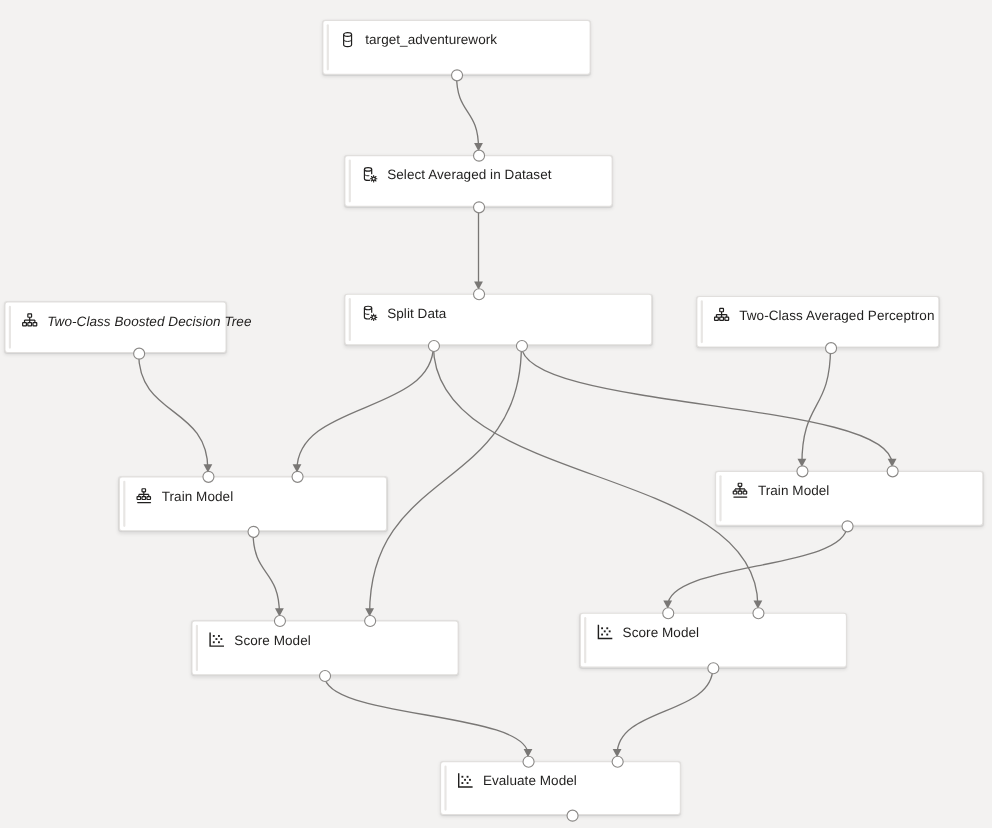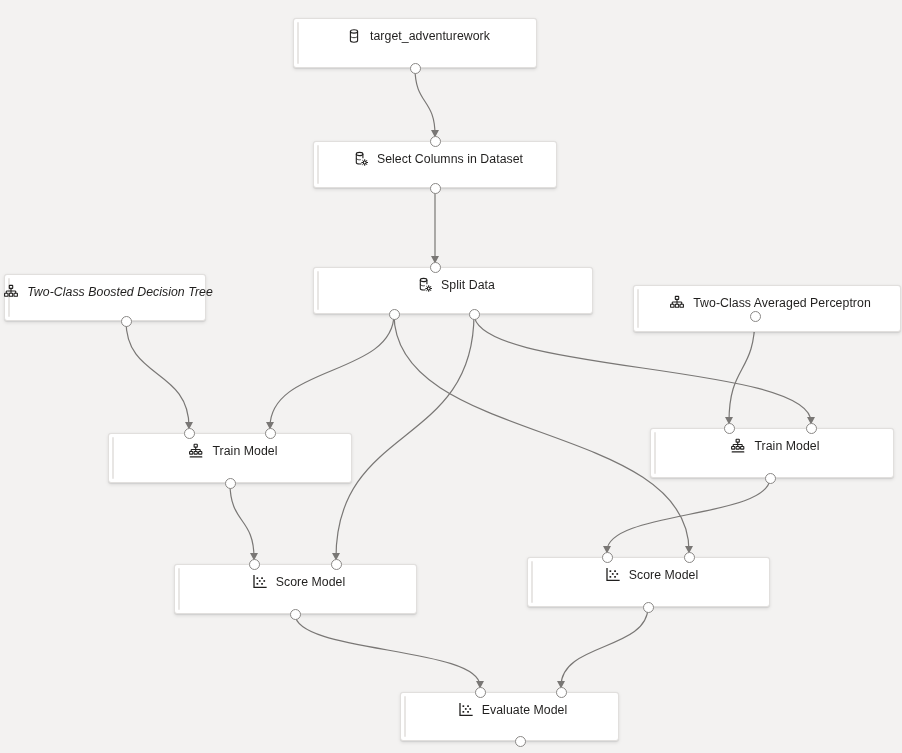--- a/index.html
+++ b/index.html
@@ -54,21 +54,20 @@
     border-radius: 1px;
   }
   .node-header {
     position: absolute;
     left: 14px;
     top: 9px;
     right: 8px;
     display: flex;
     align-items: center;
     gap: 8px;
-    justify-content: center;
   }
   .node-icon {
     width: 16px;
     height: 16px;
     flex: 0 0 16px;
     display: block;
     color: #201f1e;
   }
   .node-icon svg {
     display: block;
@@ -176,21 +175,21 @@
           <span class="node-icon">
             <svg viewBox="0 0 16 16" width="16" height="16" aria-hidden="true">
               <ellipse cx="6.6" cy="3.0" rx="3.3" ry="1.6" fill="none" stroke="currentColor" stroke-width="1.1"></ellipse>
               <path d="M3.3 3.0 V11.4 C3.3 12.28 4.78 13.0 6.6 13.0 C7.3 13.0 7.95 12.89 8.5 12.71" fill="none" stroke="currentColor" stroke-width="1.1"></path>
               <path d="M9.9 3.0 V7.3" fill="none" stroke="currentColor" stroke-width="1.1"></path>
               <path d="M3.3 7.2 C3.3 8.08 4.78 8.8 6.6 8.8 C7.0 8.8 7.38 8.76 7.74 8.7" fill="none" stroke="currentColor" stroke-width="0.9"></path>
               <circle cx="11.7" cy="11.5" r="1.5" fill="none" stroke="currentColor" stroke-width="1.1"></circle>
               <path d="M11.7 8.6 v1.0 M11.7 13.4 v1.0 M8.8 11.5 h1.0 M13.6 11.5 h1.0 M9.65 9.45 l0.72 0.72 M13.03 12.83 l0.72 0.72 M13.75 9.45 l-0.72 0.72 M10.37 12.83 l-0.72 0.72" stroke="currentColor" stroke-width="1.0" stroke-linecap="round"></path>
             </svg>
           </span>
-          <span class="node-title">Select Columns in Dataset</span>
+          <span class="node-title">Select Averaged in Dataset</span>
         </div>
       </div>
       <div class="port" style="left: 435px; top: 141px;"></div>
       <div class="port" style="left: 435px; top: 188px;"></div>
       <div class="pipeline-node" style="left: 313px; top: 267px; width: 280px; height: 47px;">
         <div class="node-accent"></div>
         <div class="node-header">
           <span class="node-icon">
             <svg viewBox="0 0 16 16" width="16" height="16" aria-hidden="true">
               <ellipse cx="6.6" cy="3.0" rx="3.3" ry="1.6" fill="none" stroke="currentColor" stroke-width="1.1"></ellipse>
@@ -216,21 +215,21 @@
               <path d="M8 4.4 V7.0 M3.3 7.0 H12.7 M3.3 7.0 V9.3 M8 7.0 V9.3 M12.7 7.0 V9.3" fill="none" stroke="currentColor" stroke-width="1.1"></path>
               <rect x="1.6" y="9.3" width="3.4" height="3.0" rx="0.4" fill="none" stroke="currentColor" stroke-width="1.1"></rect>
               <rect x="6.3" y="9.3" width="3.4" height="3.0" rx="0.4" fill="none" stroke="currentColor" stroke-width="1.1"></rect>
               <rect x="11.0" y="9.3" width="3.4" height="3.0" rx="0.4" fill="none" stroke="currentColor" stroke-width="1.1"></rect>
             </svg>
           </span>
           <span class="node-title">Two-Class Boosted Decision Tree</span>
         </div>
       </div>
       <div class="port" style="left: 126px; top: 321px;"></div>
-      <div class="pipeline-node" style="left: 633px; top: 269px; width: 268px; height: 47px; margin-top: 16px;">
+      <div class="pipeline-node" style="left: 633px; top: 269px; width: 221px; height: 47px;">
         <div class="node-accent"></div>
         <div class="node-header">
           <span class="node-icon">
             <svg viewBox="0 0 16 16" width="16" height="16" aria-hidden="true">
               <rect x="6.3" y="1.4" width="3.4" height="3.0" rx="0.4" fill="none" stroke="currentColor" stroke-width="1.1"></rect>
               <path d="M8 4.4 V7.0 M3.3 7.0 H12.7 M3.3 7.0 V9.3 M8 7.0 V9.3 M12.7 7.0 V9.3" fill="none" stroke="currentColor" stroke-width="1.1"></path>
               <rect x="1.6" y="9.3" width="3.4" height="3.0" rx="0.4" fill="none" stroke="currentColor" stroke-width="1.1"></rect>
               <rect x="6.3" y="9.3" width="3.4" height="3.0" rx="0.4" fill="none" stroke="currentColor" stroke-width="1.1"></rect>
               <rect x="11.0" y="9.3" width="3.4" height="3.0" rx="0.4" fill="none" stroke="currentColor" stroke-width="1.1"></rect>
             </svg>

